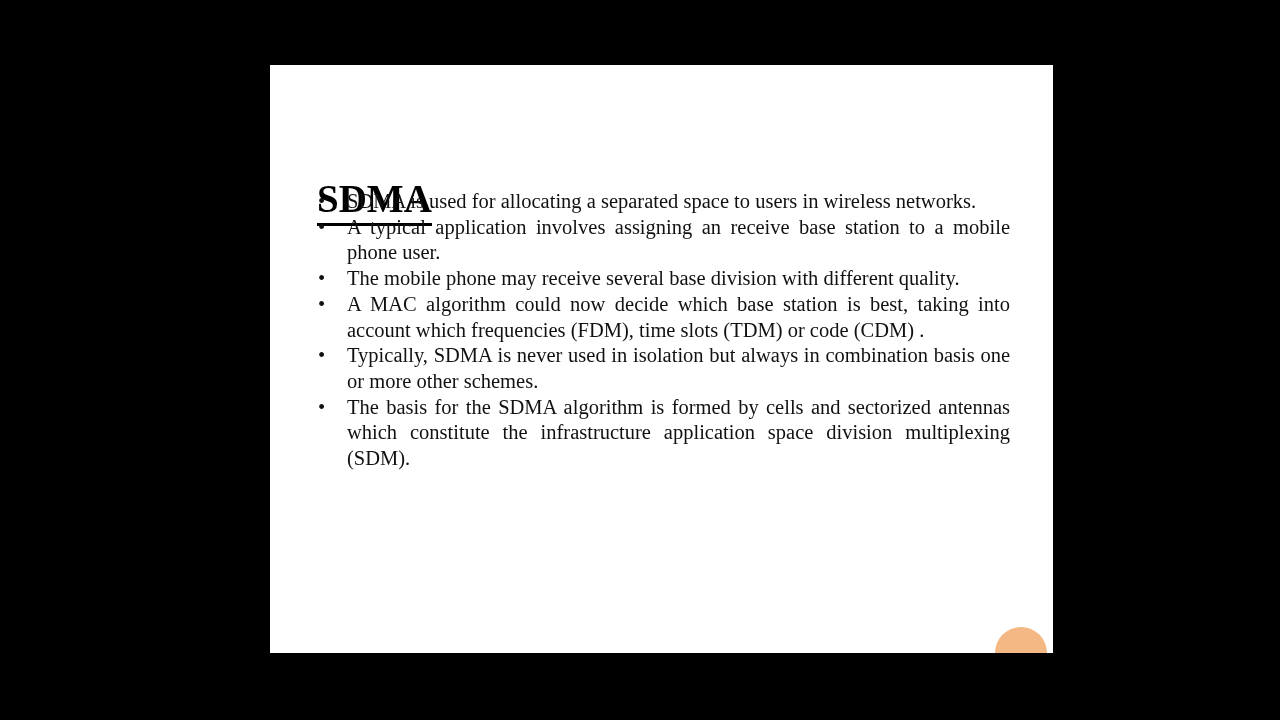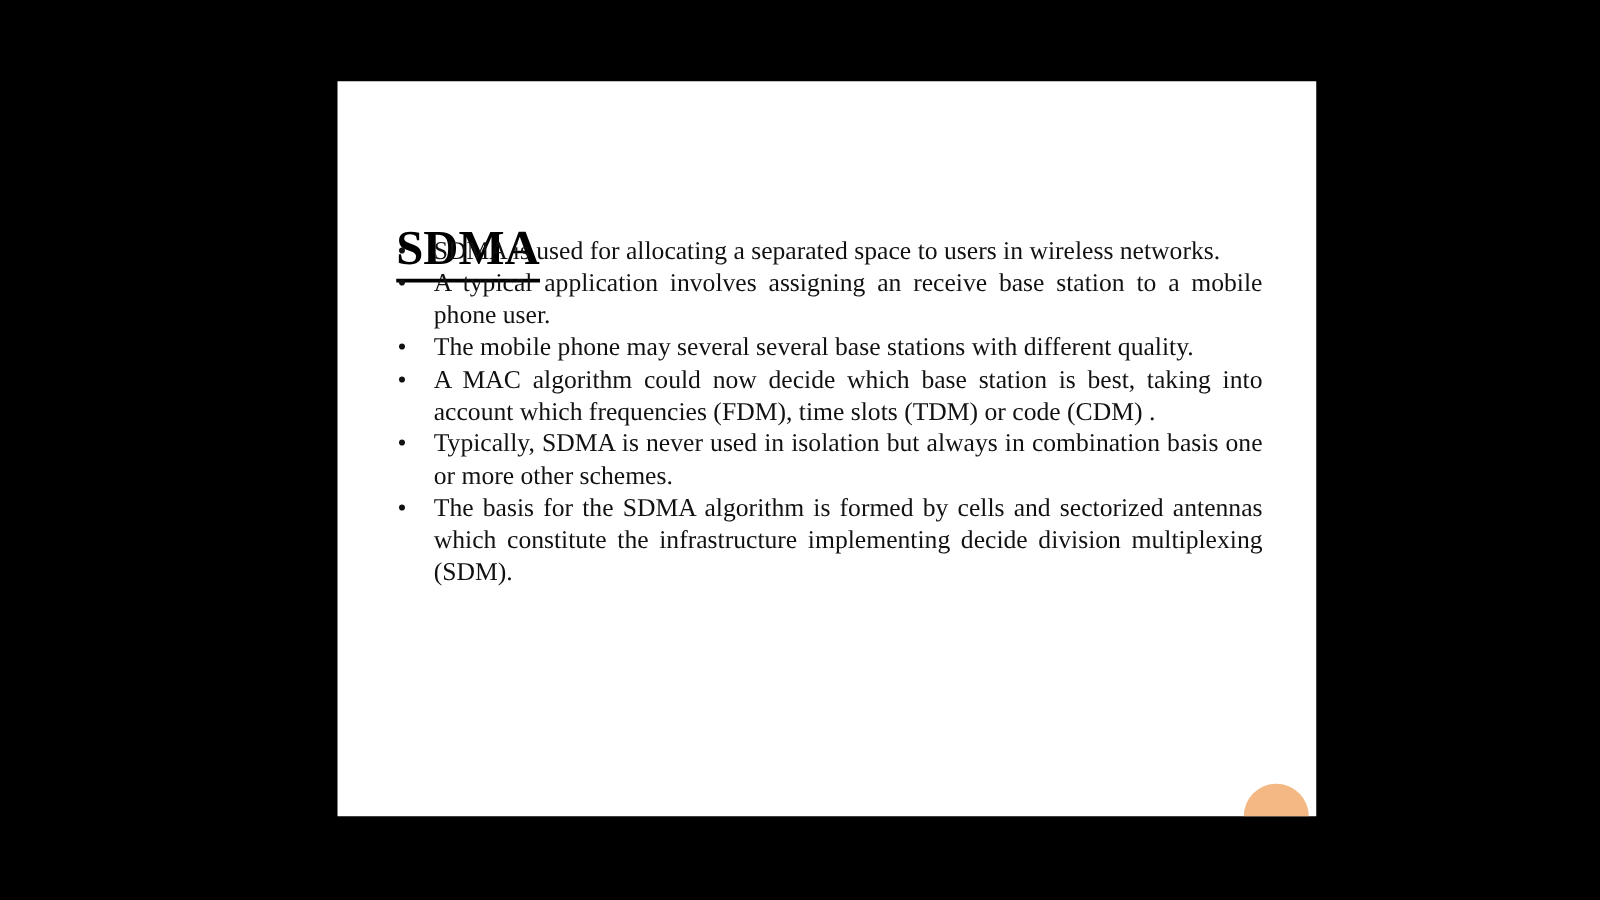--- a/index.html
+++ b/index.html
@@ -116,36 +116,36 @@
         <span class="bullet-text">SDMA is used for allocating a separated space to users in wireless networks.</span>
       </li>
 
       <li class="bullet-item">
         <span class="bullet-marker">•</span>
         <span class="bullet-text">A typical application involves assigning an receive base station to a mobile phone user.</span>
       </li>
 
       <li class="bullet-item">
         <span class="bullet-marker">•</span>
-        <span class="bullet-text"> The mobile phone may several several base stations with different quality.</span>
+        <span class="bullet-text"> The mobile phone may receive several base division with different quality.</span>
       </li>
 
       <li class="bullet-item">
         <span class="bullet-marker">•</span>
         <span class="bullet-text">A MAC algorithm could now decide which base station is best, taking into account which frequencies (FDM), time slots (TDM) or code (CDM) .</span>
       </li>
 
       <li class="bullet-item">
         <span class="bullet-marker">•</span>
         <span class="bullet-text">Typically, SDMA is never used in isolation but always in combination basis one or more other schemes.</span>
       </li>
 
       <li class="bullet-item">
         <span class="bullet-marker">•</span>
-        <span class="bullet-text"> The basis for the SDMA algorithm is formed by cells and sectorized antennas which constitute the infrastructure implementing decide division multiplexing (SDM).</span>
+        <span class="bullet-text"> The basis for the SDMA algorithm is formed by cells and sectorized antennas which constitute the infrastructure application space division multiplexing (SDM).</span>
       </li>
 
     </ul>
 
     <div id="timer-badge">
       
     </div>
 
   </div>
 </div>

